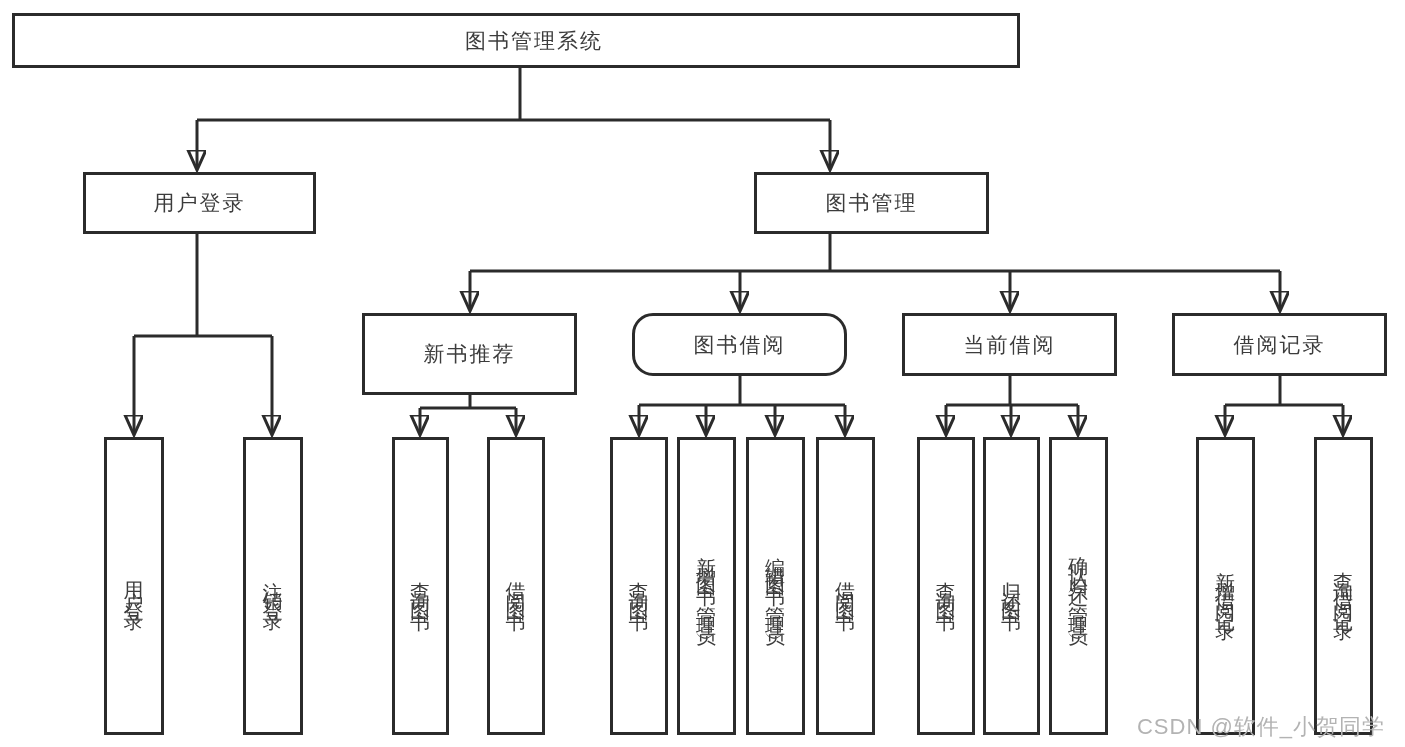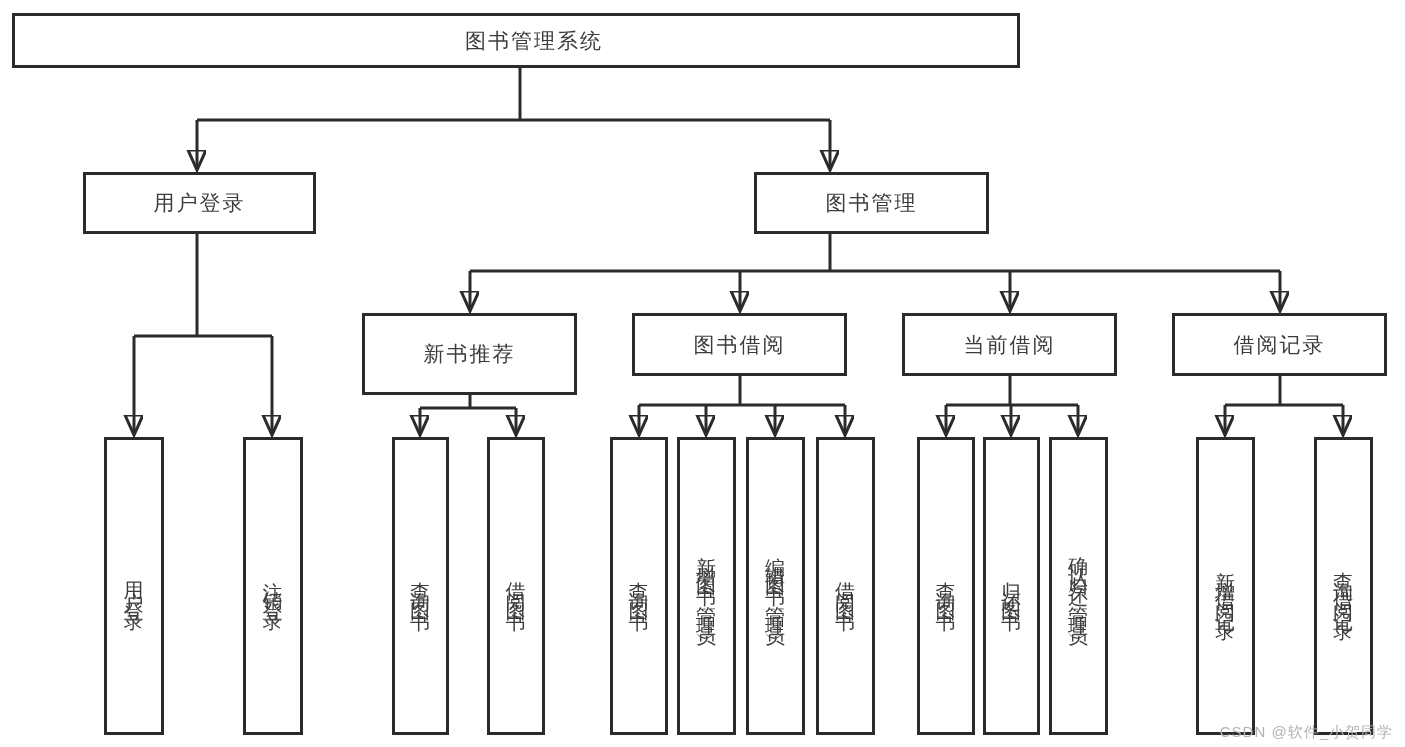--- a/index.html
+++ b/index.html
@@ -44,34 +44,34 @@
     height: 298px;
     writing-mode: vertical-rl;
     text-orientation: mixed;
     font-size: 20px;
     letter-spacing: 10px;
     white-space: normal;
     line-height: 1;
   }
   .watermark {
     position: absolute;
-    right: 12px;
+    right: 20px;
     bottom: 5px;
     color: #b3b3b3;
-    font-size: 15px;
+    font-size: 22px;
     letter-spacing: 1px;
     z-index: 5;
     pointer-events: none;
   }
   
   .n-root   { left: 12px;   top: 13px;  width: 1008px; height: 55px; padding-left: 36px; }
   .n-login  { left: 83px;   top: 172px; width: 233px;  height: 62px; }
   .n-mgmt   { left: 754px;  top: 172px; width: 235px;  height: 62px; }
   .n-newrec { left: 362px;  top: 313px; width: 215px;  height: 82px; }
-  .n-borrow { left: 632px;  top: 313px; width: 215px;  height: 63px; }
+  .n-borrow { left: 632px;  top: 313px; width: 215px;  height: 63px; border-radius: 21px; }
   .n-cur    { left: 902px;  top: 313px; width: 215px;  height: 63px; }
   .n-rec    { left: 1172px; top: 313px; width: 215px;  height: 63px; }
   
   .lf-1  { left: 104px;  width: 60px; }
   .lf-2  { left: 243px;  width: 60px; }
   .lf-3  { left: 392px;  width: 57px; }
   .lf-4  { left: 487px;  width: 58px; }
   .lf-5  { left: 610px;  width: 58px; }
   .lf-6  { left: 677px;  width: 59px; }
   .lf-7  { left: 746px;  width: 59px; }

